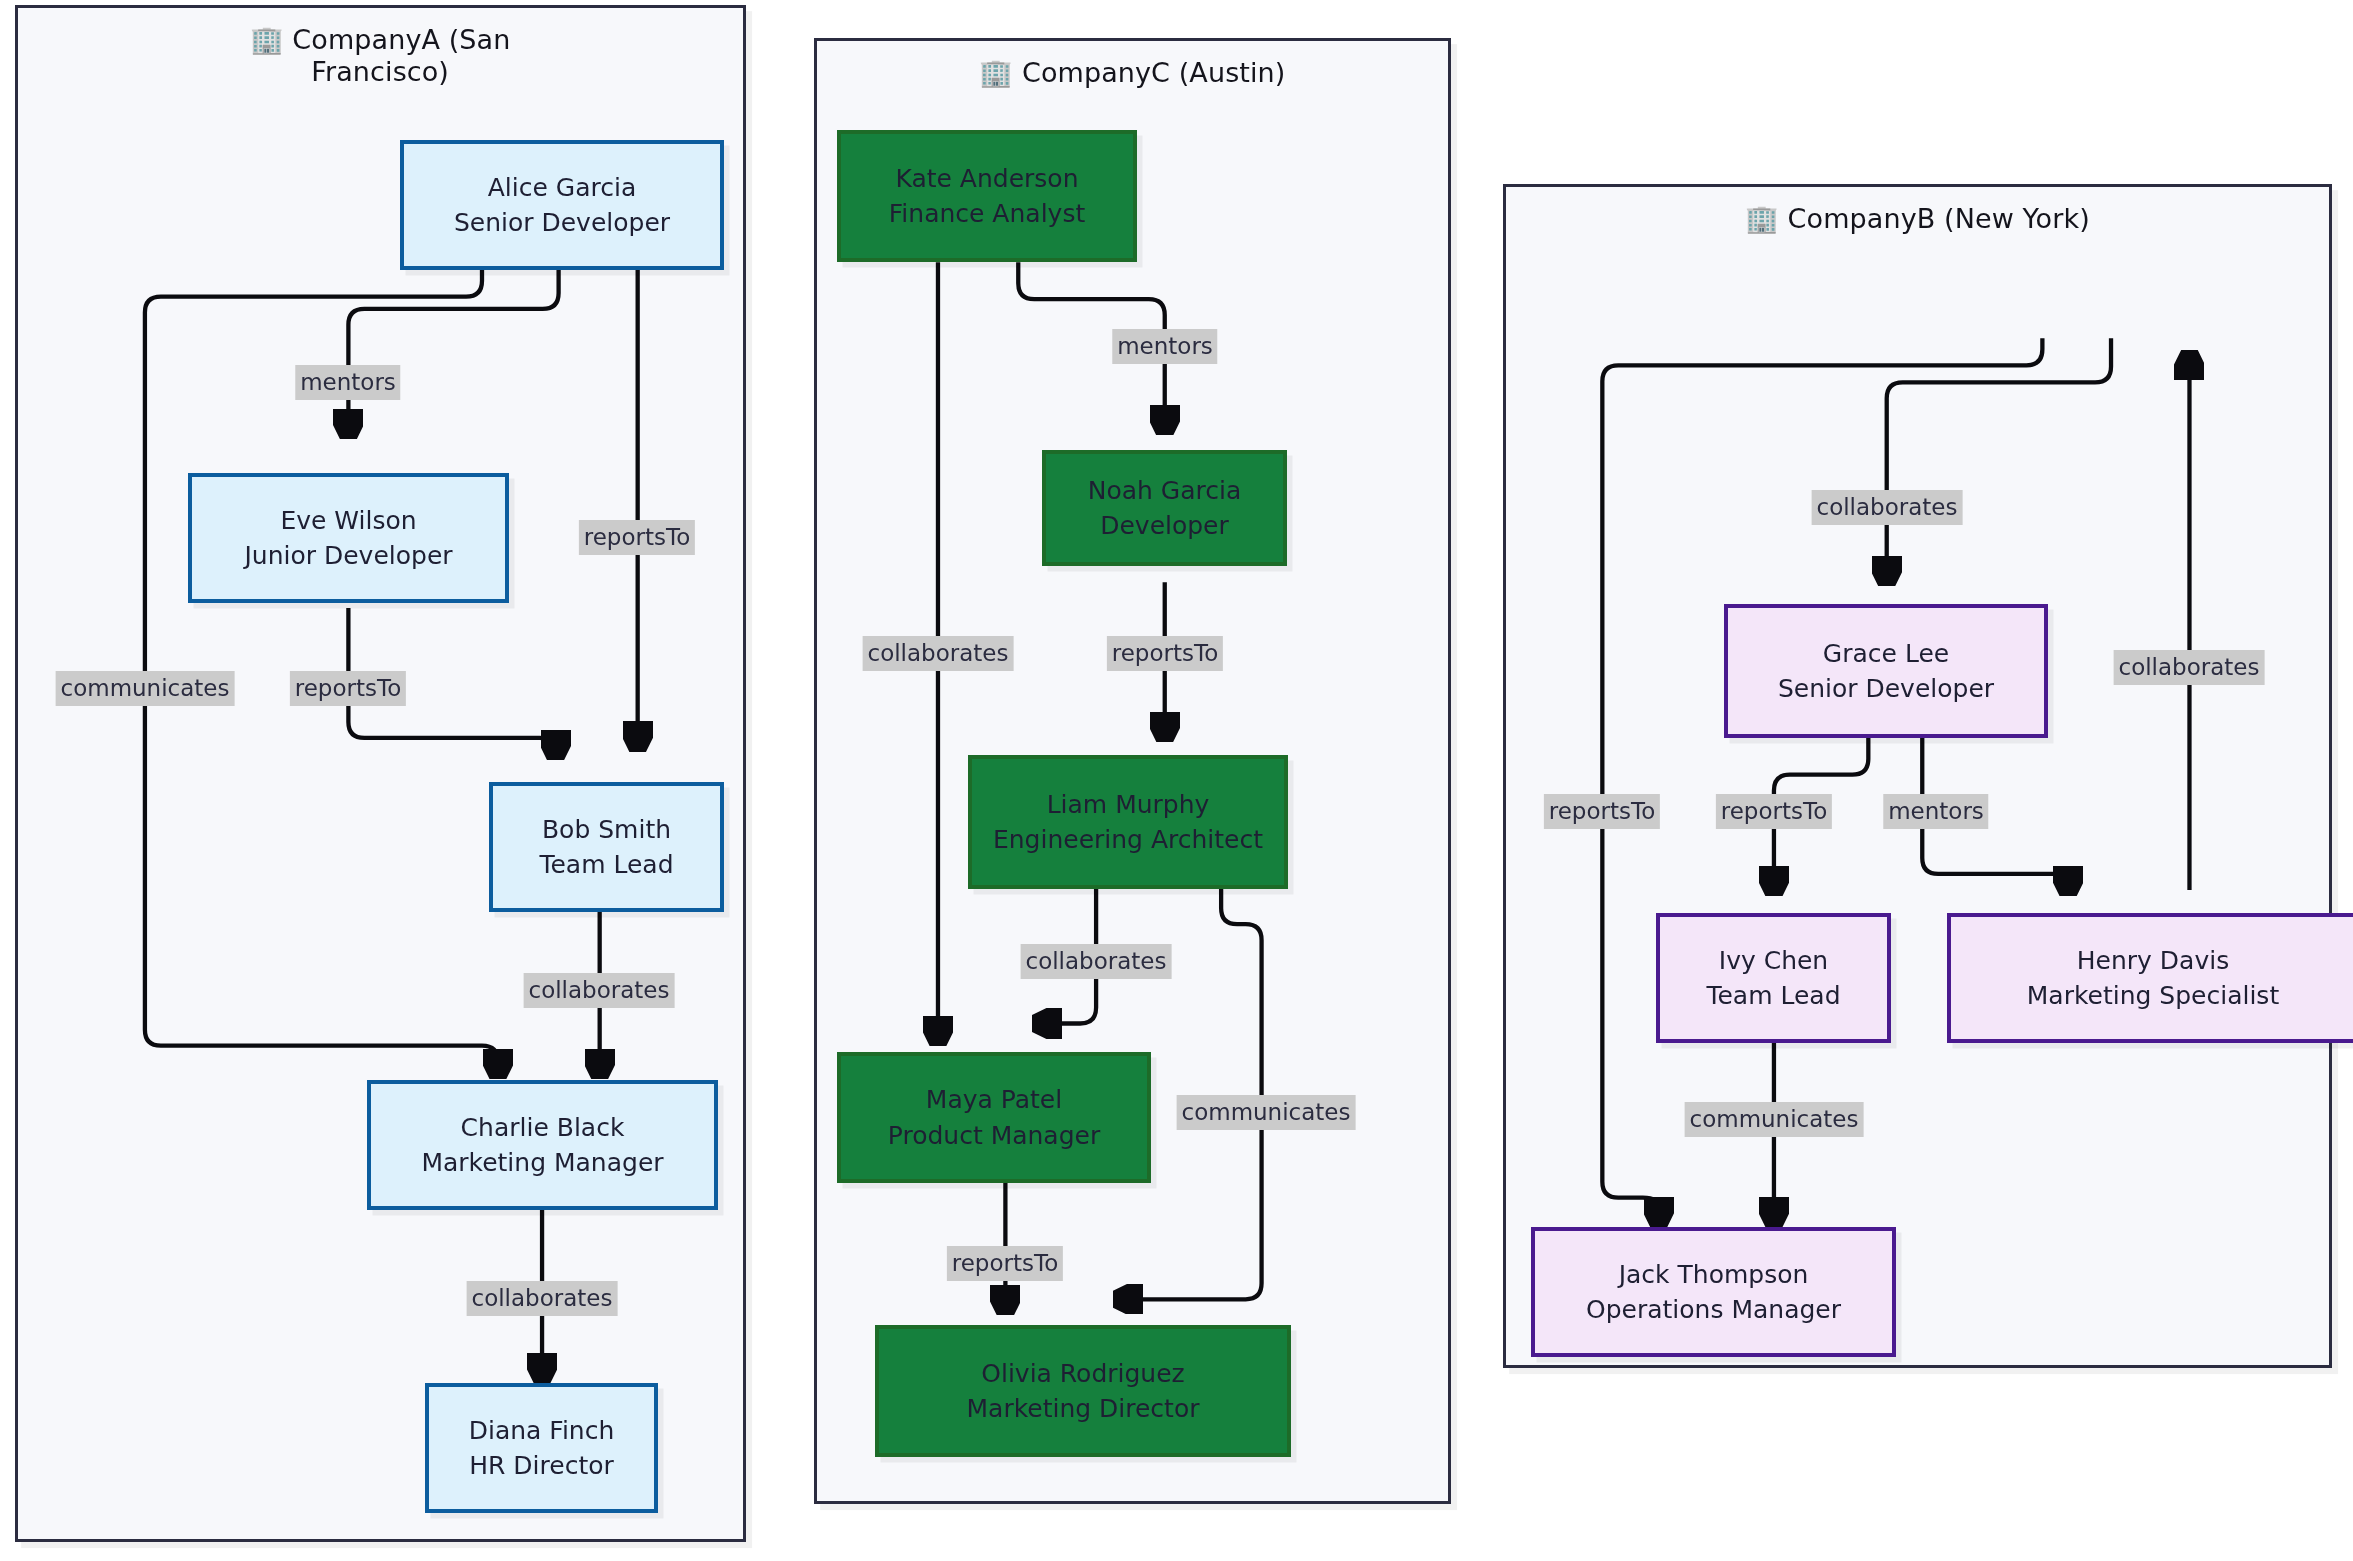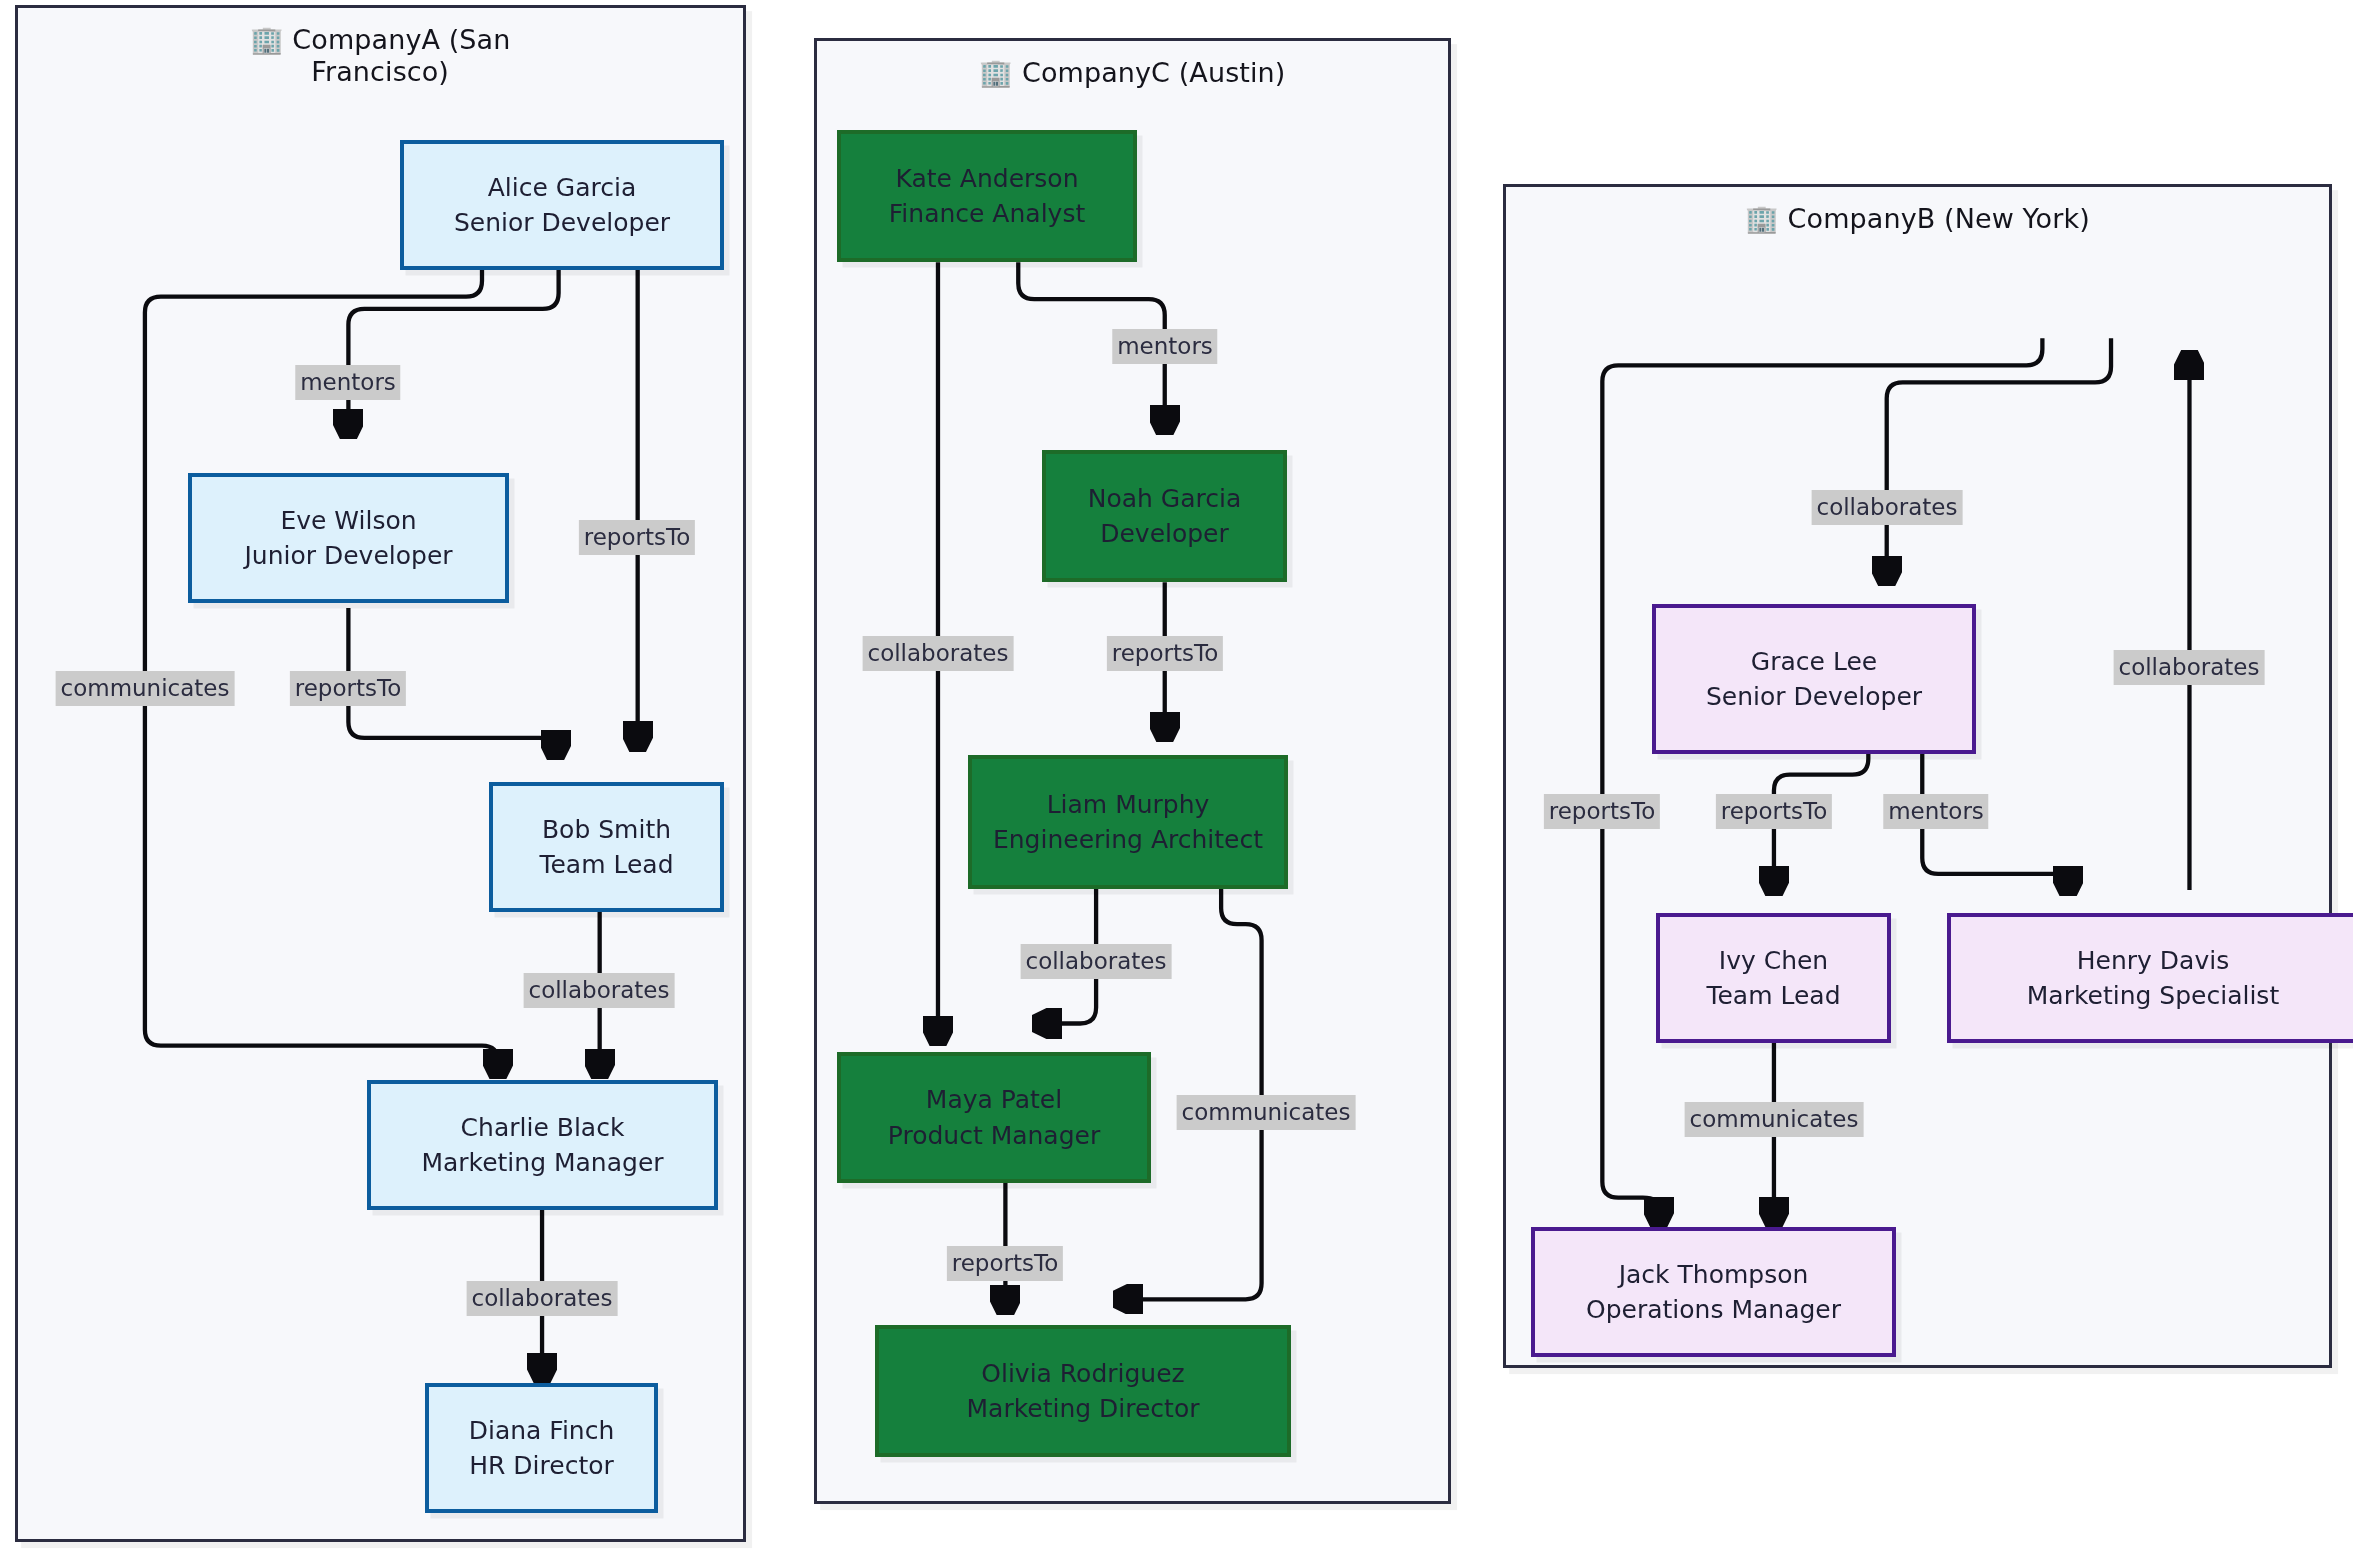--- a/index.html
+++ b/index.html
@@ -160,38 +160,38 @@
   </div>
   <div class="node n-blue" style="left:425px; top:1383px; width:233px; height:130px;">
     <span class="ln">Diana Finch</span>
     <span class="ln">HR Director</span>
   </div>
 
   <div class="node n-green" style="left:837px; top:130px; width:300px; height:132px;">
     <span class="ln">Kate Anderson</span>
     <span class="ln">Finance Analyst</span>
   </div>
-  <div class="node n-green" style="left:1042px; top:450px; width:245px; height:132px;">
+  <div class="node n-green" style="left:1042px; top:450px; width:245px; height:116px;">
     <span class="ln">Noah Garcia</span>
     <span class="ln">Developer</span>
   </div>
   <div class="node n-green" style="left:968px; top:755px; width:320px; height:134px;">
     <span class="ln">Liam Murphy</span>
     <span class="ln">Engineering Architect</span>
   </div>
   <div class="node n-green" style="left:837px; top:1052px; width:314px; height:131px;">
     <span class="ln">Maya Patel</span>
     <span class="ln">Product Manager</span>
   </div>
   <div class="node n-green" style="left:875px; top:1325px; width:416px; height:132px;">
     <span class="ln">Olivia Rodriguez</span>
     <span class="ln">Marketing Director</span>
   </div>
 
-  <div class="node n-purple" style="left:1652px; top:604px; width:324px; height:150px;">
+  <div class="node n-purple" style="left:1724px; top:604px; width:324px; height:134px;">
     <span class="ln">Grace Lee</span>
     <span class="ln">Senior Developer</span>
   </div>
   <div class="node n-purple" style="left:1656px; top:913px; width:235px; height:130px;">
     <span class="ln">Ivy Chen</span>
     <span class="ln">Team Lead</span>
   </div>
   <div class="node n-purple" style="left:1947px; top:913px; width:412px; height:130px;">
     <span class="ln">Henry Davis</span>
     <span class="ln">Marketing Specialist</span>

